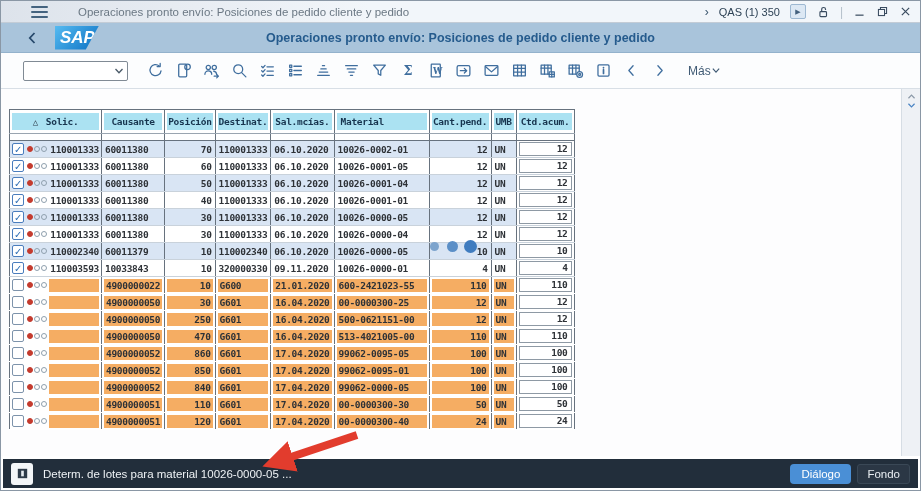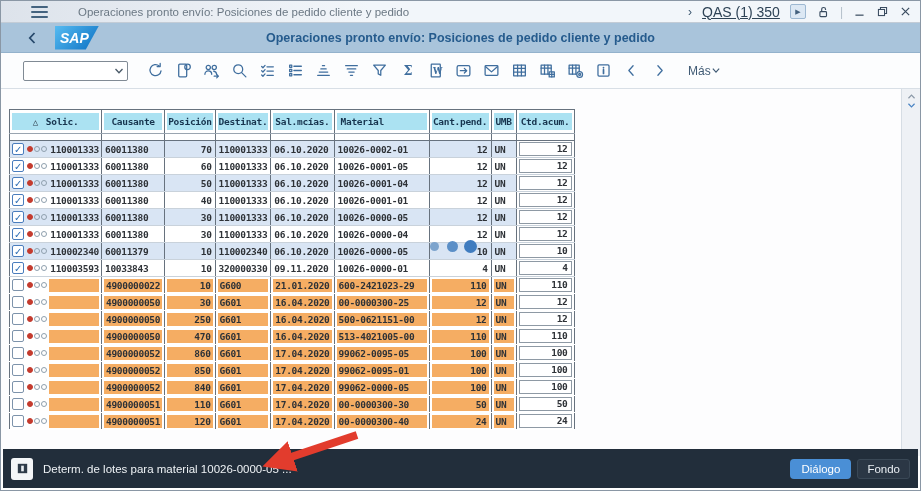--- a/index.html
+++ b/index.html
@@ -16,36 +16,36 @@
     background:linear-gradient(to right,#dde3eb,#f2f6fa 40%);
     border-bottom:1px solid #c3ccd6;
     padding:0 8px 0 30px; font-size:11.5px; color:#6b7884;
   }
   .hamburger { width:17px; display:flex; flex-direction:column; gap:3px; margin-right:30px; cursor:pointer;}
   .hamburger i { display:block; height:2px; background:#44637f; border-radius:1px;}
   .tb-title { white-space:nowrap; }
   .tb-right { margin-left:auto; display:flex; align-items:center; gap:10px; color:#2e4356;}
   .tb-right svg { display:block; }
   .chev { font-size:12px; color:#3b566e; }
-  .tb-system { font-size:14px; color:#2e4356;text-decoration:underline; }
+  .tb-system { font-size:11px; color:#2e4356; }
   .guibtn {
     width:16px; height:15px; background:#dce8f4; border:1px solid #9db8d2; border-radius:2px;
     display:flex; align-items:center; justify-content:center; font-size:7px; color:#44617e; cursor:pointer;
   }
   .tb-sep { color:#b4bfca; font-size:12px; }
   .winbtn { cursor:pointer; display:flex; align-items:center; }
   
   .appbar {
     height:30px; background:#a9c4db; display:flex; align-items:center;
     padding:0 10px; position:relative; border-bottom:1px solid #93b2cc;
   }
   .back { margin:0 14px 0 14px; cursor:pointer; display:flex; }
   .saplogo {
     width:44px; height:24px; color:#fff; font-weight:bold; font-style:italic;
-    font-size:14px; line-height:24px; padding-left:5px;
+    font-size:17px; line-height:24px; padding-left:5px;
     background:linear-gradient(135deg,#56bbf1,#0a6fc2);
     clip-path:polygon(0 0,100% 0,70% 100%,0 100%);
   }
   .appbar-title {
     position:absolute; left:0; right:0; text-align:center;
     font-size:12.5px; color:#255b8d; font-weight:bold; pointer-events:none;
   }
   
   .toolbar {
     height:36px; background:#fcfdfe; border-bottom:1px solid #d8dfe6;
@@ -106,21 +106,21 @@
     display:inline-flex; align-items:center; justify-content:center; flex:none; cursor:pointer;
     font-size:10px; color:#2f6fb5; font-family:"DejaVu Sans",sans-serif;
   }
   .cb.checked { border-color:#4a7dbd; }
   .cb.checked::after { content:"\2713"; }
   .lights { display:inline-flex; align-items:center; gap:1px; margin-left:3px; flex:none;}
   .lt { width:6px; height:6px; border-radius:50%; border:1.4px solid #8fa0ae; display:inline-block; background:transparent;}
   .lt.red { background:#c43b2e; border-color:#c43b2e; }
   
   .statusbar {
-    position:absolute; left:2px; right:2px; bottom:2px; height:39px;
+    position:absolute; left:2px; right:2px; bottom:2px; height:29px;
     background:#222e3b; display:flex; align-items:center; padding:0 8px; gap:10px;
   }
   .sb-icon {
     width:22px; height:22px; background:#f4f6f8; border-radius:3px; flex:none;
     display:flex; align-items:center; justify-content:center; cursor:pointer;
   }
   .sb-msg { color:#eef2f5; font-size:11.5px; }
   .sb-btns { margin-left:auto; display:flex; align-items:center; gap:6px; }
   .btn-dialog {
     background:#4a8fd6; color:#fff; font-size:11.5px; border:none; border-radius:4px;
@@ -695,21 +695,21 @@
           <td>
             <span class="fill num">10</span>
           </td>
           <td>
             <span class="fill">G600</span>
           </td>
           <td>
             <span class="fill">21.01.2020</span>
           </td>
           <td>
-            <span class="fill">600-2421023-29</span>
+            <span class="fill">600-2421023-55</span>
           </td>
           <td>
             <span class="fill num">110</span>
           </td>
           <td>
             <span class="fill">UN</span>
           </td>
           <td class="cI">
             <span class="inp">110</span>
           </td>

